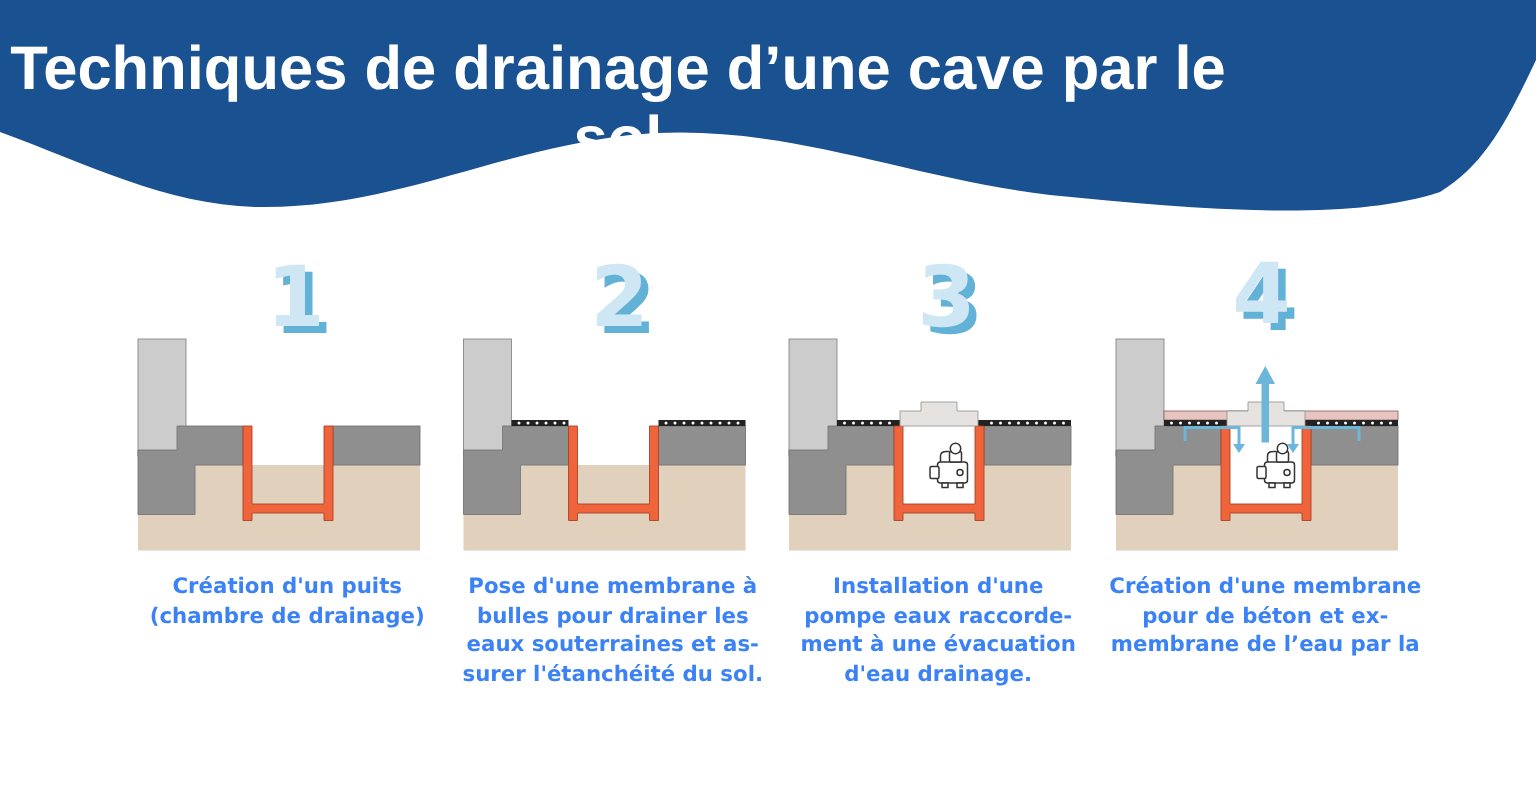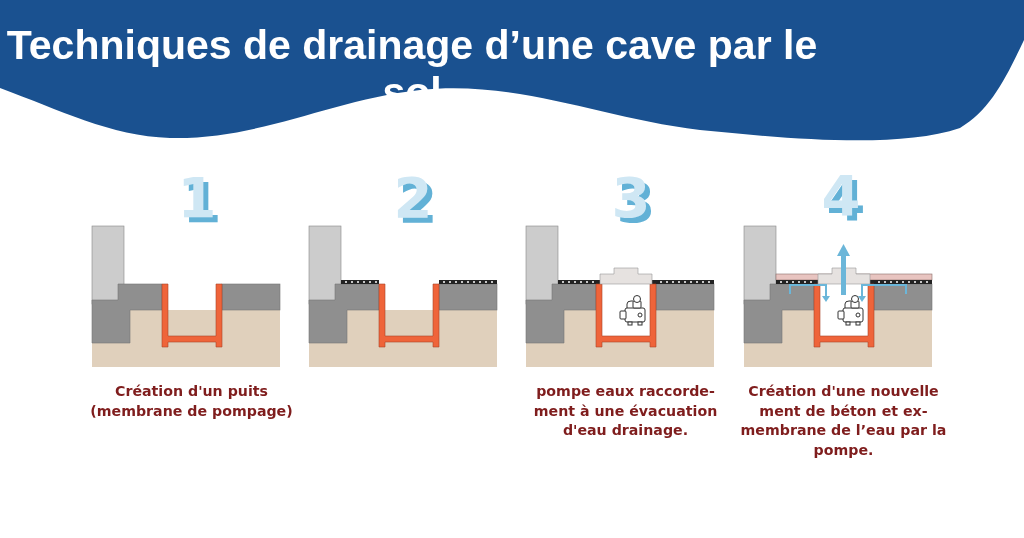--- a/index.html
+++ b/index.html
@@ -1,21 +1,21 @@
 <!DOCTYPE html>
 <html><head>
 <meta charset="utf-8">
 <style>
   html,body{margin:0;padding:0;}
   body{width:1024px;height:538px;background:#ffffff;position:relative;overflow:hidden;font-family:"DejaVu Sans","Liberation Sans",sans-serif;}
   .banner{position:absolute;left:0;top:0;width:1024px;height:150px;}
   .title{position:absolute;left:0;top:22px;width:824px;text-align:center;color:#ffffff;font-family:"Liberation Sans",sans-serif;font-weight:bold;font-size:41px;letter-spacing:0px;}
   .step{position:absolute;top:160px;width:215px;height:320px;}
   .step svg{position:absolute;left:0;top:0;}
-  .caption{position:absolute;top:222px;left:0;width:215px;text-align:center;color:#7f1d1d;font-weight:bold;font-size:14.2px;line-height:19.5px;font-family:"DejaVu Sans",sans-serif;}
+  .caption{position:absolute;top:222px;left:0;width:215px;text-align:center;color:#3b82f6;font-weight:bold;font-size:14.2px;line-height:19.5px;font-family:"DejaVu Sans",sans-serif;}
 </style>
 </head>
 <body>
 
 <svg class="banner" width="1024" height="150" viewBox="0 0 1024 150">
   <path d="M0,0 L1024,0 L1024,40 C1005,80 990,110 960,128 C900,148 800,140 700,130 C600,118 520,80 420,90 C330,100 260,140 170,138 C110,136 60,110 0,88 Z" fill="#1a5190"></path>
 </svg>
 <div class="title">Techniques de drainage d’une cave par le sol</div>
 
 <div class="step" style="left:84px;">
@@ -31,21 +31,21 @@
     <rect x="8" y="66" width="32" height="78" fill="#cccccc" stroke="#888" stroke-width="0.6"></rect>
 
     <path d="M8,140 L8,183 L46,183 L46,150 L78,150 L78,124 L34,124 L34,140 Z" fill="#8f8f8f" stroke="#777" stroke-width="0.6"></path>
 
     <rect x="138" y="124" width="58" height="26" fill="#8f8f8f" stroke="#777" stroke-width="0.6"></rect>
 
     <path d="M78,124 L84,124 L84,176 L132,176 L132,124 L138,124 L138,187 L132,187 L132,182 L84,182 L84,187 L78,187 Z" fill="#ef643a" stroke="#a9432a" stroke-width="0.6"></path>
   </svg>
   <div class="caption">
     <div>Création d'un puits</div>
-    <div>(membrane de pompage)</div>
+    <div>(chambre de drainage)</div>
   </div>
 </div>
 
 <div class="step" style="left:301px;">
   <svg width="215" height="220" viewBox="0 0 215 220">
     <g>
       <text x="117" y="62" text-anchor="middle" font-family="DejaVu Sans, sans-serif" font-weight="bold" font-size="56" fill="#62b1d6">2</text>
       <text x="112" y="57" text-anchor="middle" font-family="DejaVu Sans, sans-serif" font-weight="bold" font-size="56" fill="#cfe7f4">2</text>
     </g>
     <rect x="8" y="150" width="188" height="57" fill="#e0d0bc"></rect>
@@ -69,20 +69,26 @@
           <circle cx="161" cy="122" r="1"></circle>
           <circle cx="167" cy="122" r="1"></circle>
           <circle cx="173" cy="122" r="1"></circle>
           <circle cx="179" cy="122" r="1"></circle>
           <circle cx="185" cy="122" r="1"></circle>
           <circle cx="191" cy="122" r="1"></circle>
       </g>
     </g>
     <path d="M78,124 L84,124 L84,176 L132,176 L132,124 L138,124 L138,187 L132,187 L132,182 L84,182 L84,187 L78,187 Z" fill="#ef643a" stroke="#a9432a" stroke-width="0.6"></path>
   </svg>
+  <div class="caption">
+    <div>Pose d'une membrane à</div>
+    <div>bulles pour drainer les</div>
+    <div>eaux souterraines et as-</div>
+    <div>surer l'étanchéité du sol.</div>
+  </div>
 </div>
 
 <div class="step" style="left:518px;">
   <svg width="215" height="220" viewBox="0 0 215 220">
     <g>
       <text x="118" y="62" text-anchor="middle" font-family="DejaVu Sans, sans-serif" font-weight="bold" font-size="56" fill="#62b1d6">3</text>
       <text x="113" y="57" text-anchor="middle" font-family="DejaVu Sans, sans-serif" font-weight="bold" font-size="56" fill="#cfe7f4">3</text>
     </g>
     <rect x="8" y="150" width="188" height="57" fill="#e0d0bc"></rect>
     <rect x="8" y="66" width="32" height="78" fill="#cccccc" stroke="#888" stroke-width="0.6"></rect>
@@ -119,20 +125,21 @@
       <rect x="102" y="151" width="6" height="8" rx="1"></rect>
       <rect x="115" y="141" width="8" height="7" rx="1"></rect>
       <circle cx="119" cy="139" r="3.5"></circle>
       <path d="M109,148 L109,144 Q109,141 113,141 L115,141" fill="none"></path>
       <circle cx="122" cy="155" r="2"></circle>
       <rect x="110" y="162" width="4" height="3"></rect>
       <rect x="120" y="162" width="4" height="3"></rect>
     </g>
   </svg>
   <div class="caption">
+    <div>Installation d'une</div>
     <div>pompe eaux raccorde-</div>
     <div>ment à une évacuation</div>
     <div>d'eau drainage.</div>
   </div>
 </div>
 
 <div class="step" style="left:736px;">
   <svg width="215" height="220" viewBox="0 0 215 220">
     <g>
       <text x="110" y="60" text-anchor="middle" font-family="DejaVu Sans, sans-serif" font-weight="bold" font-size="56" fill="#62b1d6">4</text>
@@ -184,18 +191,17 @@
       <rect x="102" y="151" width="6" height="8" rx="1"></rect>
       <rect x="115" y="141" width="8" height="7" rx="1"></rect>
       <circle cx="119" cy="139" r="3.5"></circle>
       <path d="M109,148 L109,144 Q109,141 113,141 L115,141" fill="none"></path>
       <circle cx="122" cy="155" r="2"></circle>
       <rect x="110" y="162" width="4" height="3"></rect>
       <rect x="120" y="162" width="4" height="3"></rect>
     </g>
   </svg>
   <div class="caption">
-    <div>Création d'une nouvelle</div>
-    <div>ment de béton et ex-</div>
+    <div>Création d'une membrane</div>
+    <div>pour de béton et ex-</div>
     <div>membrane de l’eau par la</div>
-    <div>pompe.</div>
   </div>
 </div>
 
 </body></html>

